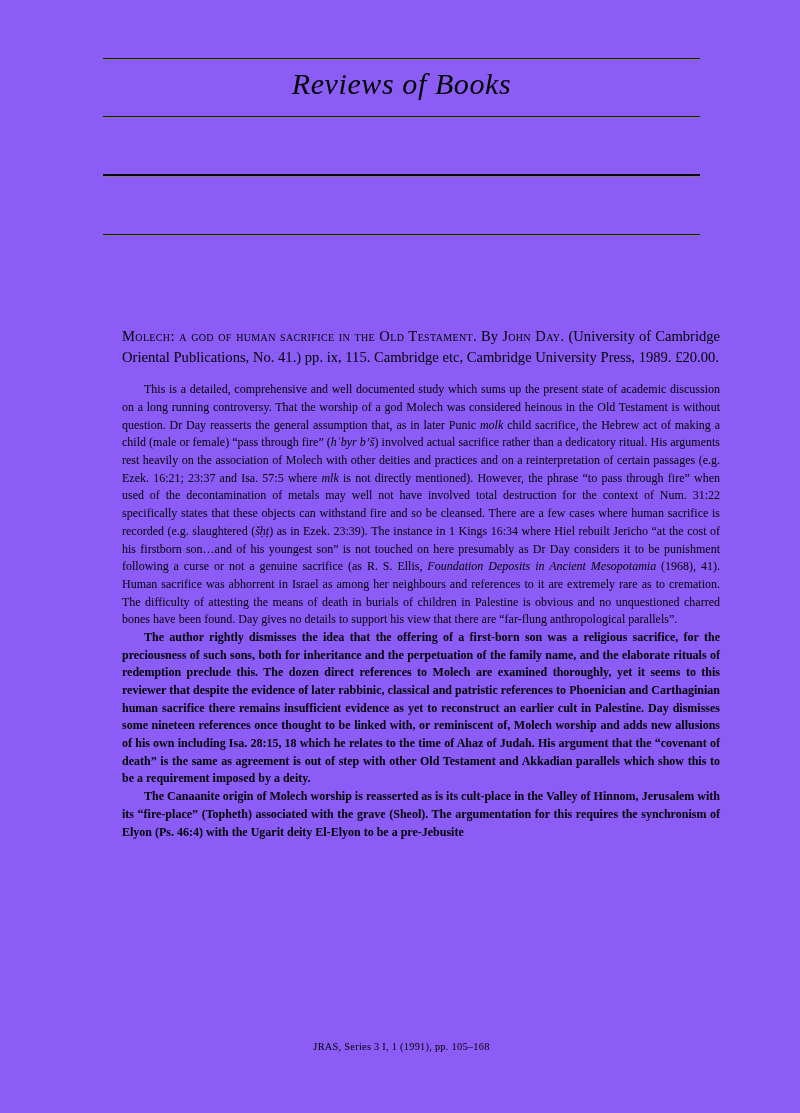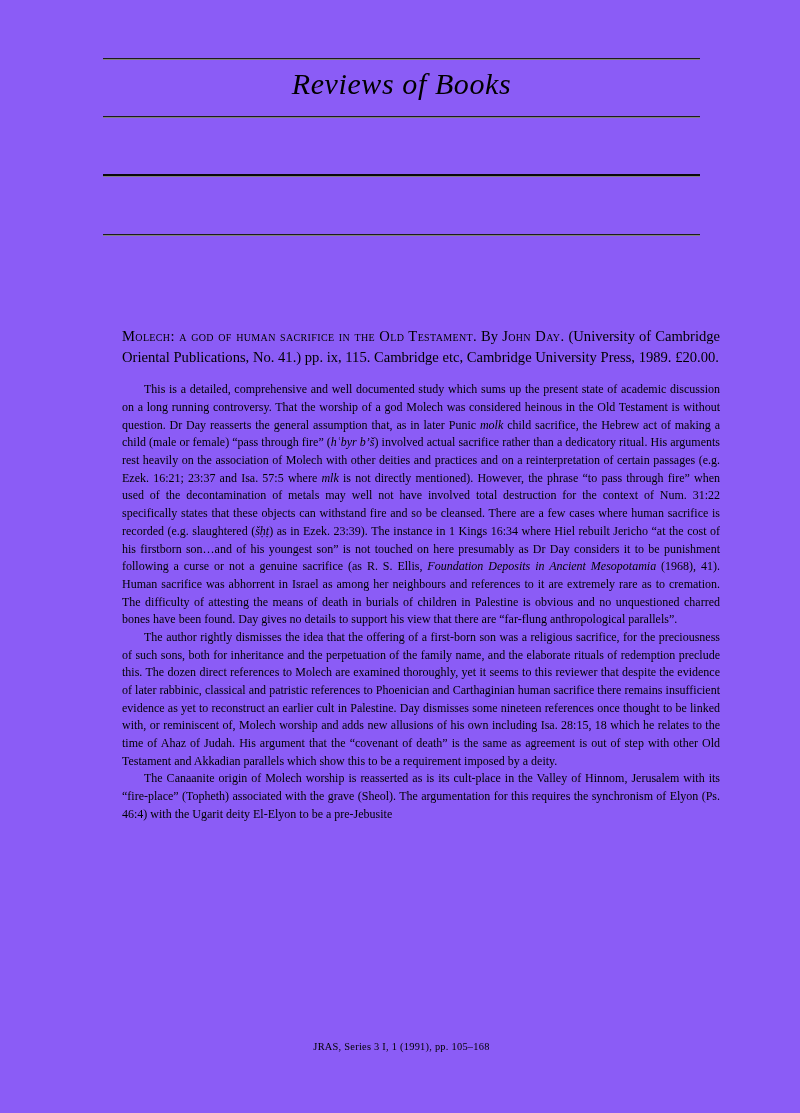--- a/index.html
+++ b/index.html
@@ -78,21 +78,21 @@
 
   p.body-para {
     font-size: 12px;
     line-height: 1.475;
     text-align: justify;
     text-justify: inter-word;
     margin: 0;
     text-indent: 22px;
     hyphens: none;
   }
-  p.body-para + p.body-para { margin-top: 0; }
+  p.body-para + p.body-para { margin-top: 0; font-weight: bold; }
 
   i, em { font-style: italic; }
 
   
   .footer {
     position: absolute;
     left: 103px;
     top: 1041px;
     width: 597px;
     text-align: center;

